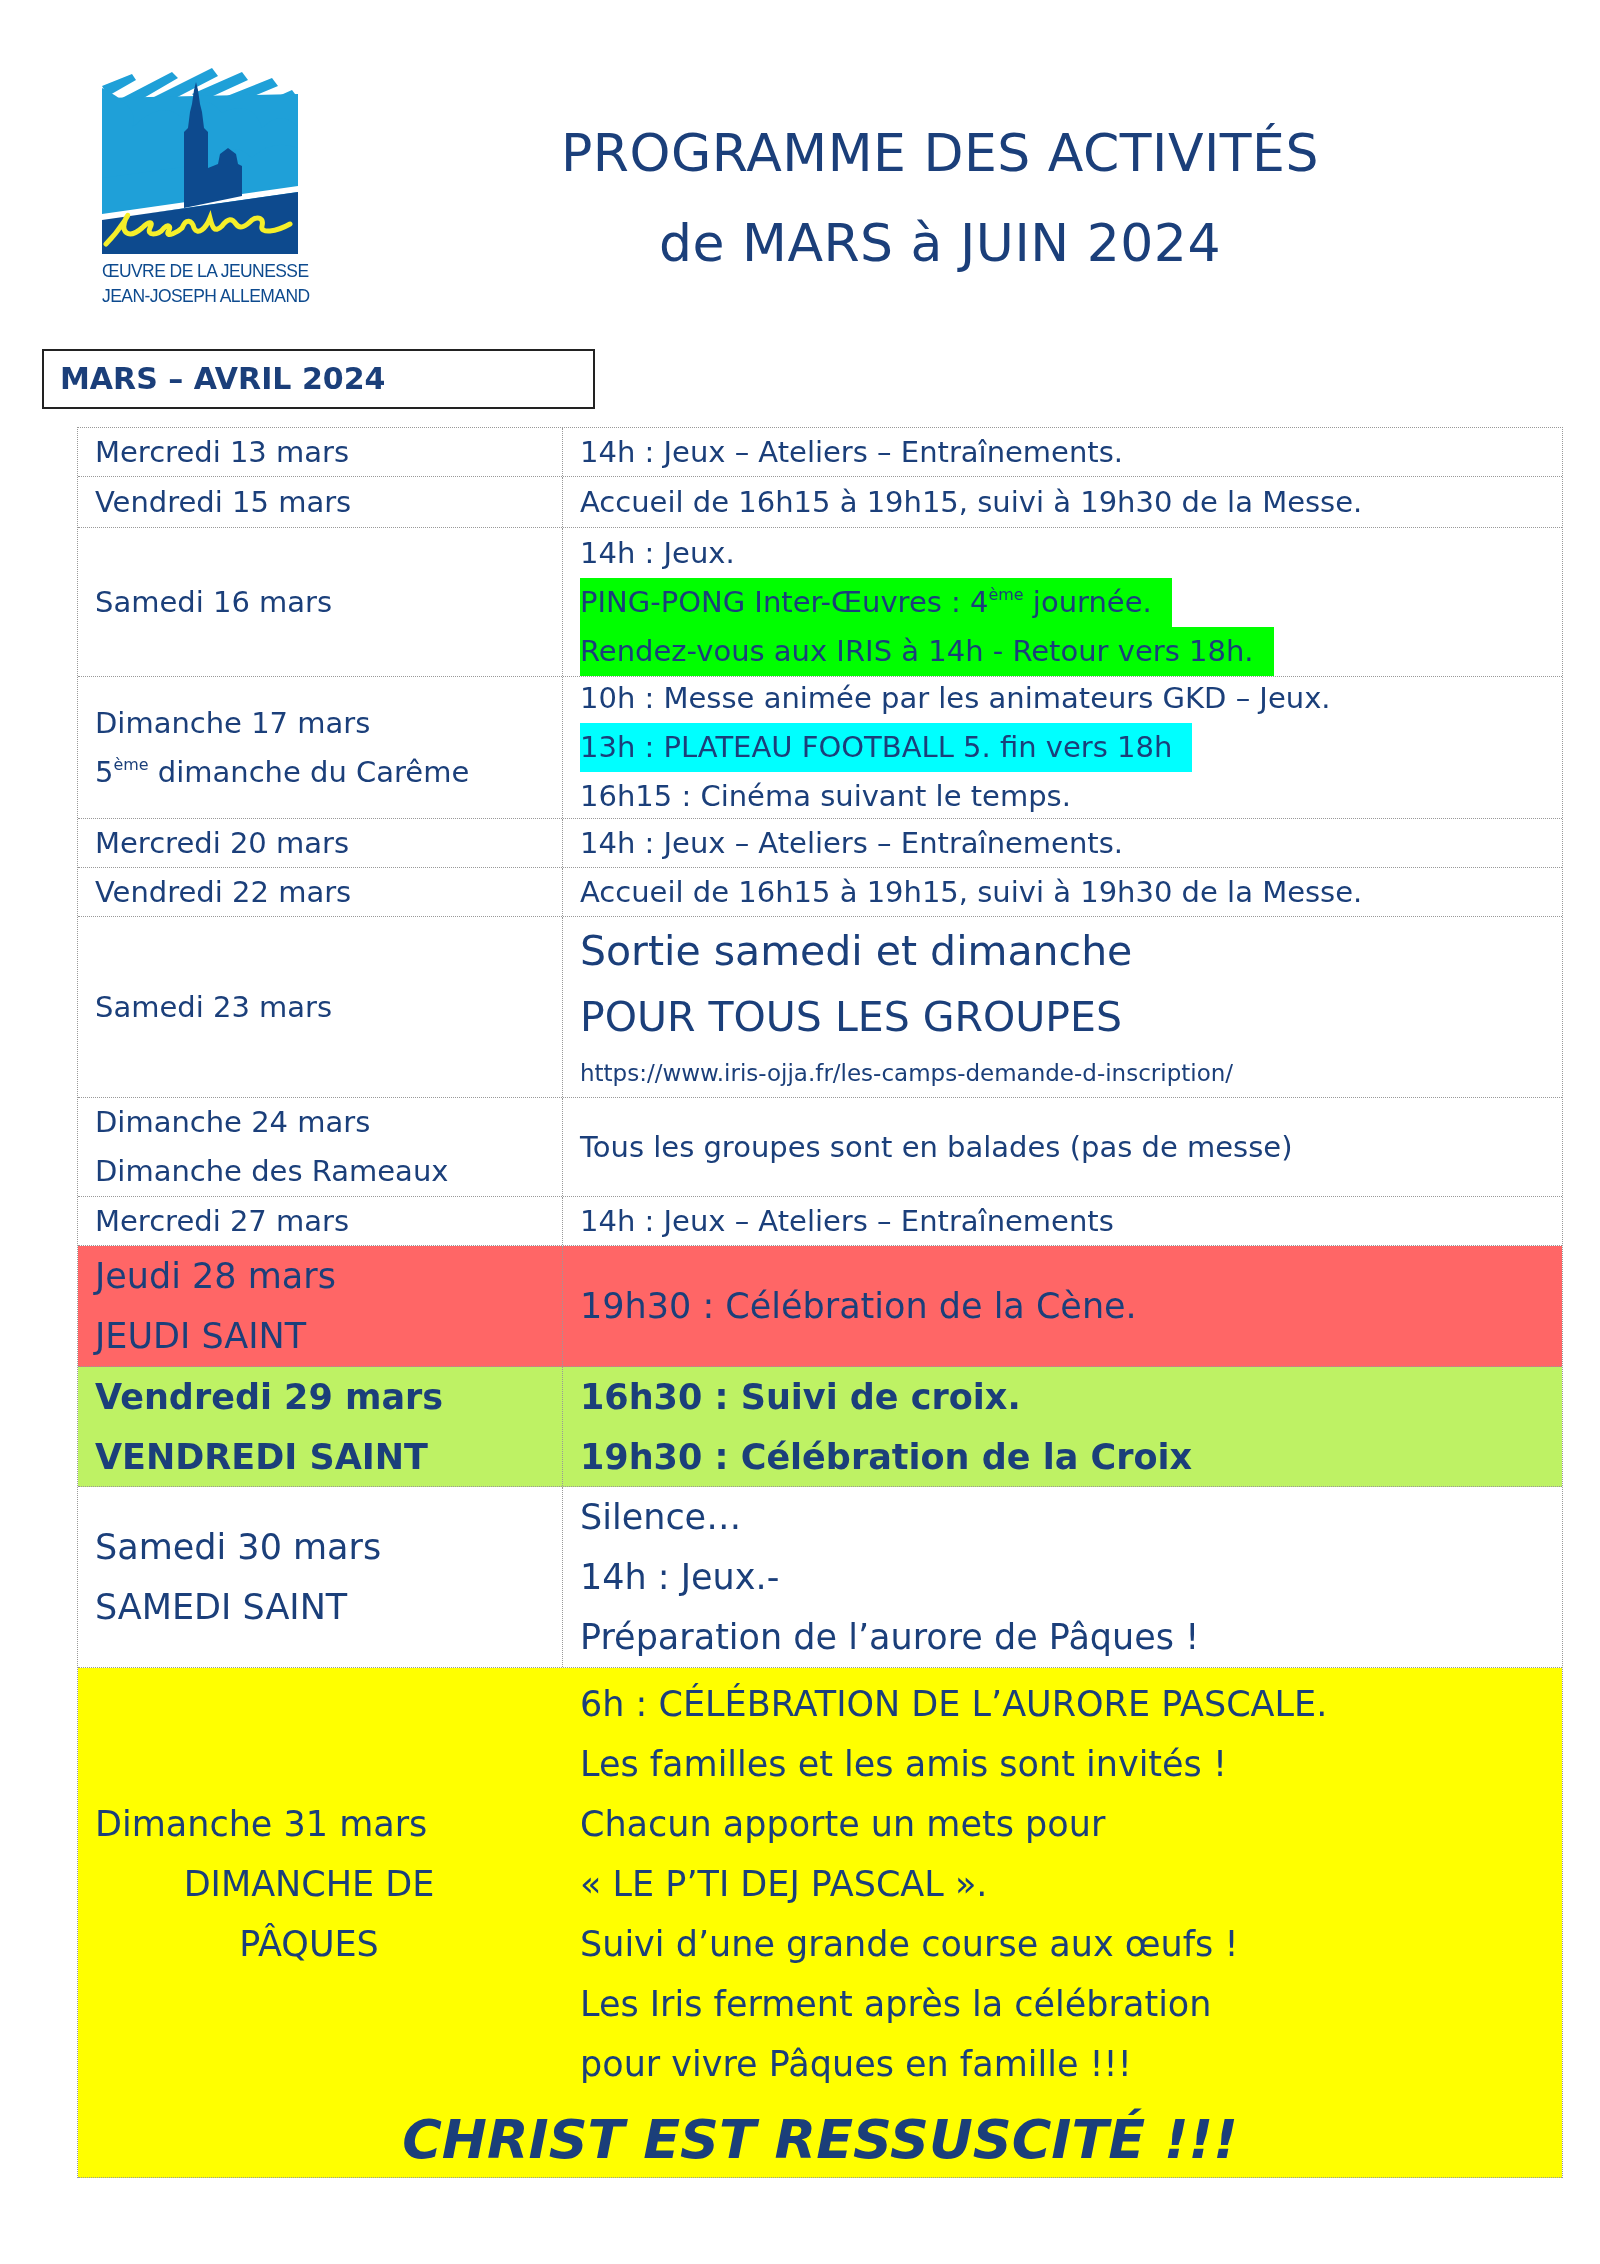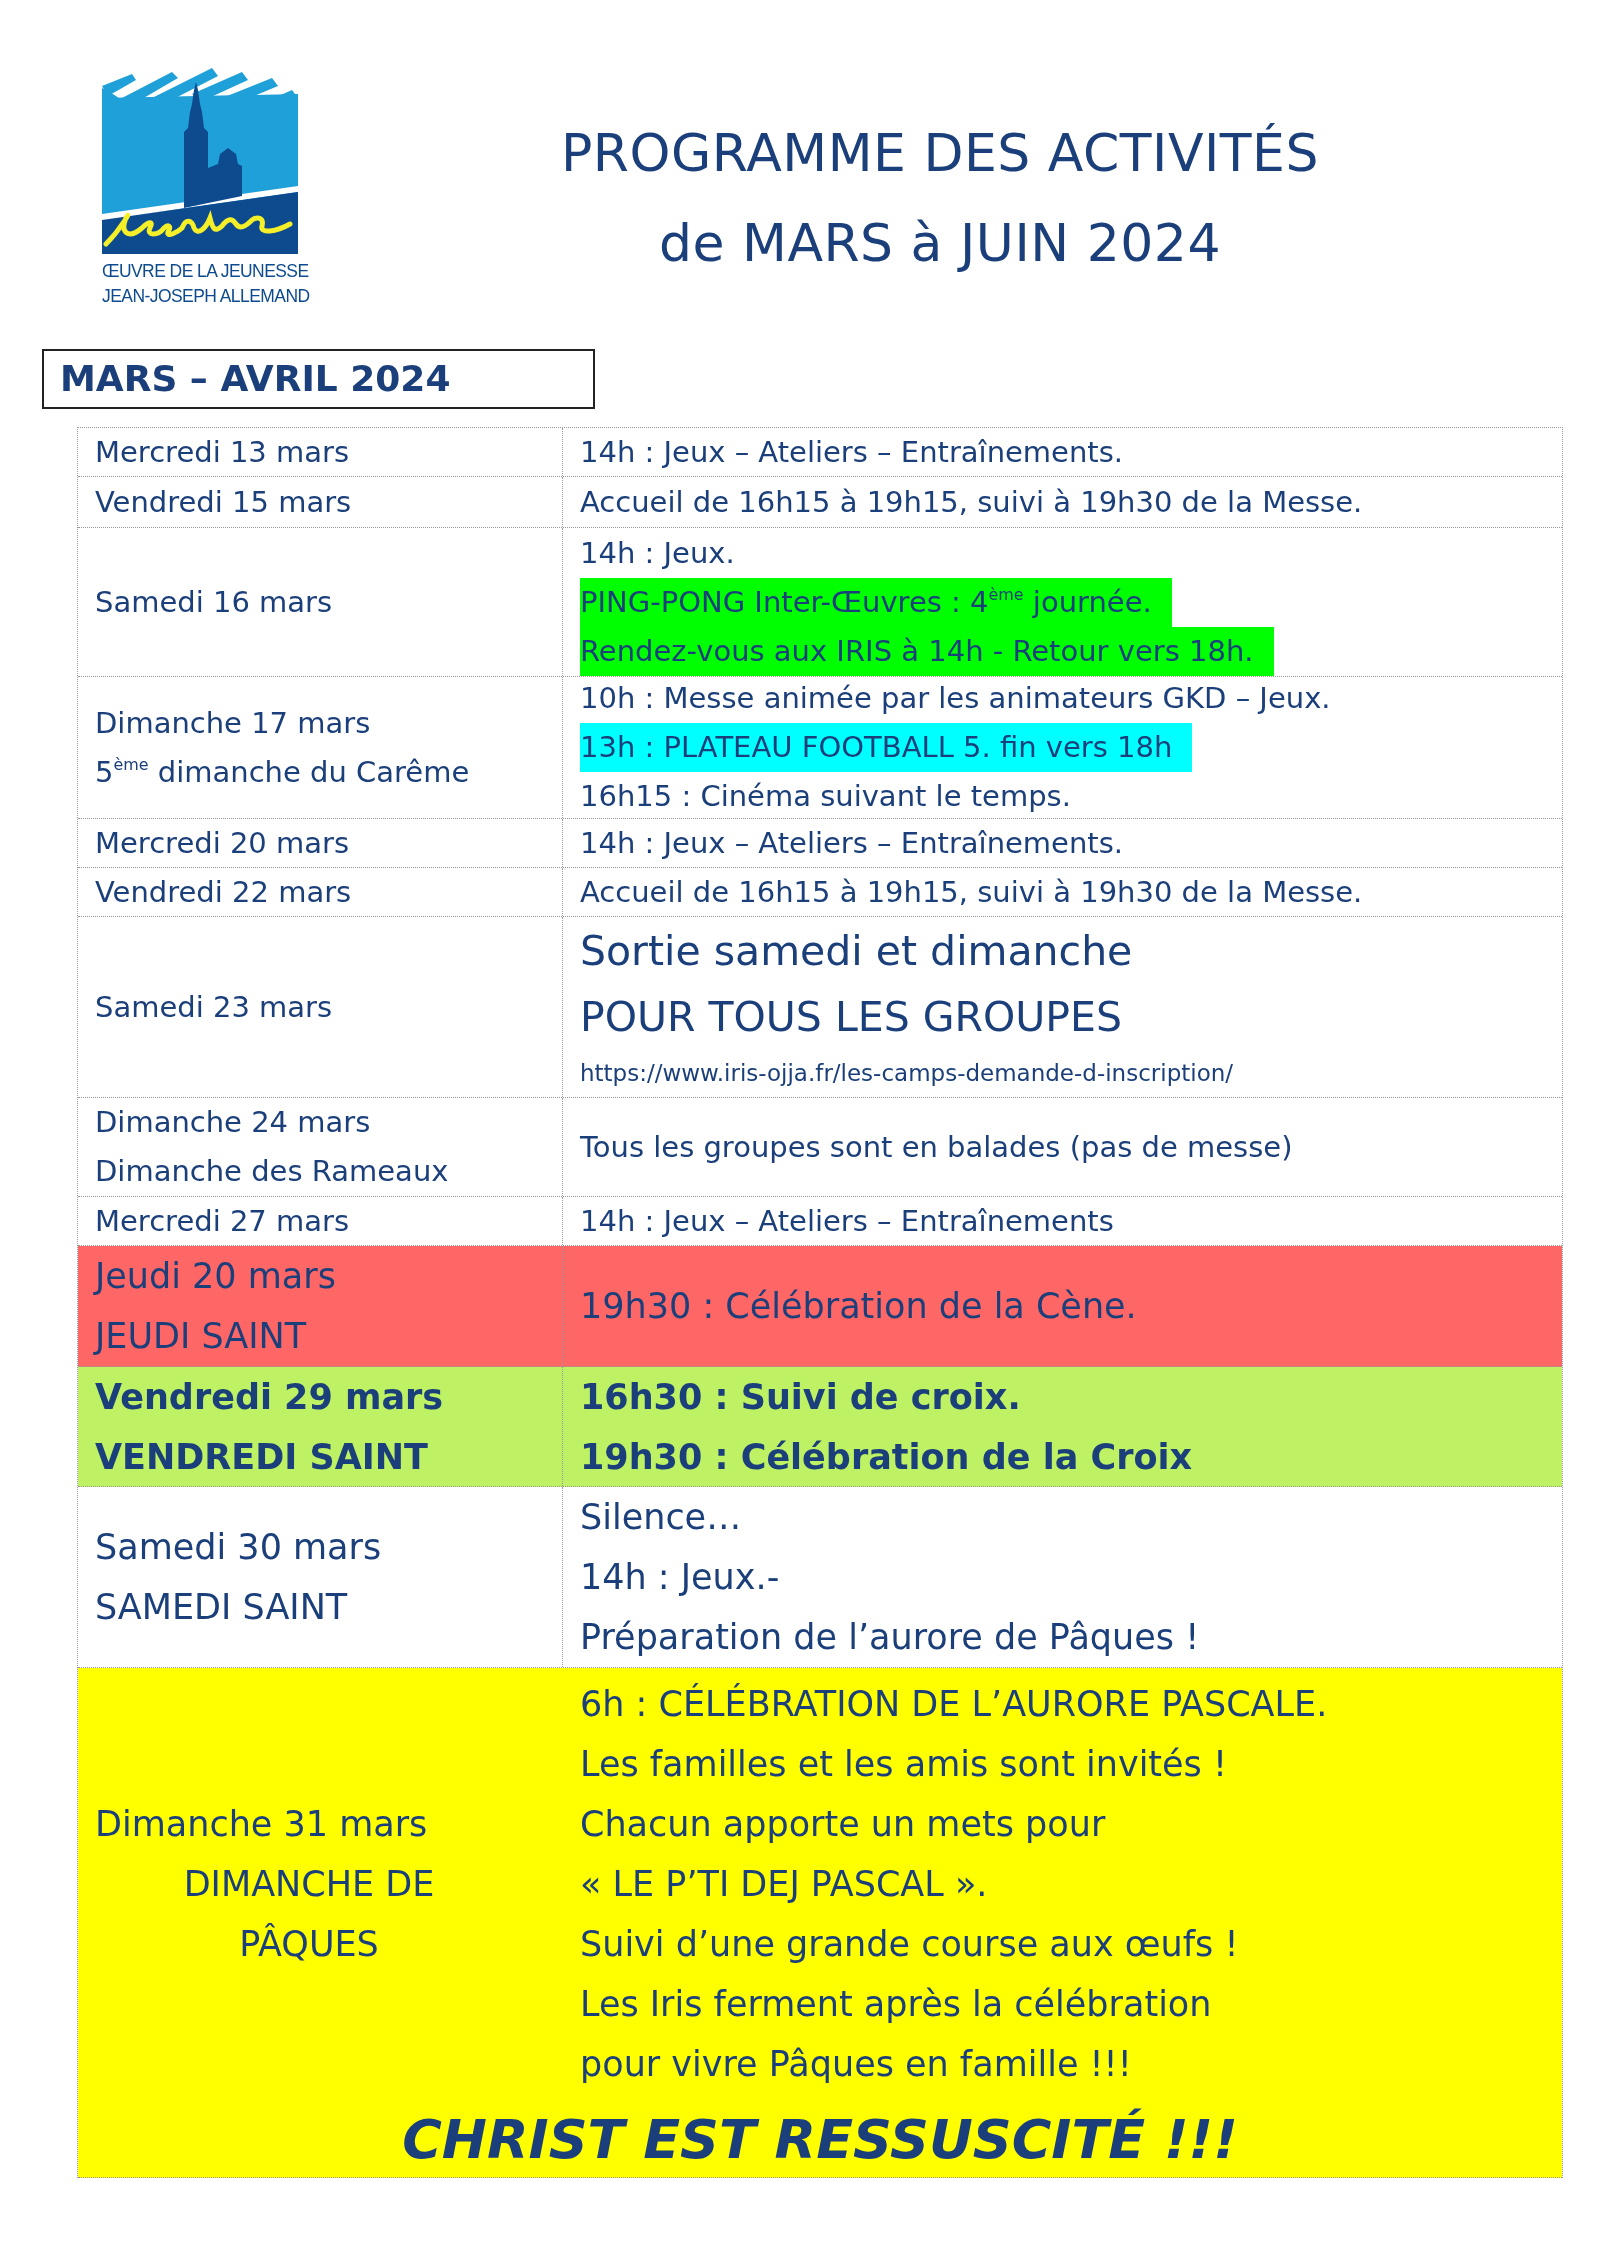--- a/index.html
+++ b/index.html
@@ -9,21 +9,21 @@
   
   .logo { position: absolute; left: 102px; top: 68px; width: 196px; }
   .logo-graphic { position: relative; width: 196px; height: 186px; overflow: hidden; }
   .logo-graphic svg { display: block; }
   .logo-text { margin-top: 4px; font-family: "Liberation Sans", sans-serif; font-stretch: condensed; color: #0d4a8e; font-size: 19px; line-height: 25px; letter-spacing: -0.6px; text-align: center; transform: scaleX(0.92); transform-origin: left; width: 214px; white-space: nowrap; }
 
   
   .title { position: absolute; left: 440px; top: 108px; width: 1000px; text-align: center; color: #1b3f7a; font-size: 52px; line-height: 90px; letter-spacing: 0.5px; }
 
   
-  .section-box { position: absolute; left: 42px; top: 349px; width: 553px; height: 60px; border: 2px solid #222; padding-left: 16px; font-size: 36px; line-height: 56px; font-weight: bold; color: #1b3f7a; }
+  .section-box { position: absolute; left: 42px; top: 349px; width: 553px; height: 60px; border: 2px solid #222; padding-left: 16px; font-size: 30px; line-height: 56px; font-weight: bold; color: #1b3f7a; }
 
   
   .schedule { position: absolute; left: 77px; top: 427px; width: 1486px; border-top: 1px dotted #999; border-left: 1px dotted #999; border-right: 1px dotted #999; }
   .row { display: flex; border-bottom: 1px dotted #999; }
   .cell-date { width: 485px; border-right: 1px dotted #999; padding: 0 0 0 17px; display: flex; flex-direction: column; justify-content: center; }
   .cell-act { flex: 1; padding: 0 0 0 17px; display: flex; flex-direction: column; justify-content: center; }
   .line { font-size: 29px; line-height: 49px; white-space: nowrap; }
   .line.lg { font-size: 35px; line-height: 60px; }
   .line.xl { font-size: 41px; line-height: 66px; }
   .line.url { font-size: 23px; line-height: 46px; }
@@ -162,21 +162,21 @@
     <div class="cell-date">
       <div class="line">Mercredi 27 mars</div>
     </div>
     <div class="cell-act">
       <div class="line">14h : Jeux – Ateliers – Entraînements</div>
     </div>
   </div>
 
   <div class="row bg-red" style="height:121px">
     <div class="cell-date">
-      <div class="line lg">Jeudi 20 mars</div>
+      <div class="line lg">Jeudi 28 mars</div>
       <div class="line lg">JEUDI SAINT</div>
     </div>
     <div class="cell-act">
       <div class="line lg">19h30 : Célébration de la Cène.</div>
     </div>
   </div>
 
   <div class="row bg-lav" style="height:120px">
     <div class="cell-date">
       <div class="line lg">Vendredi 29 mars</div>

